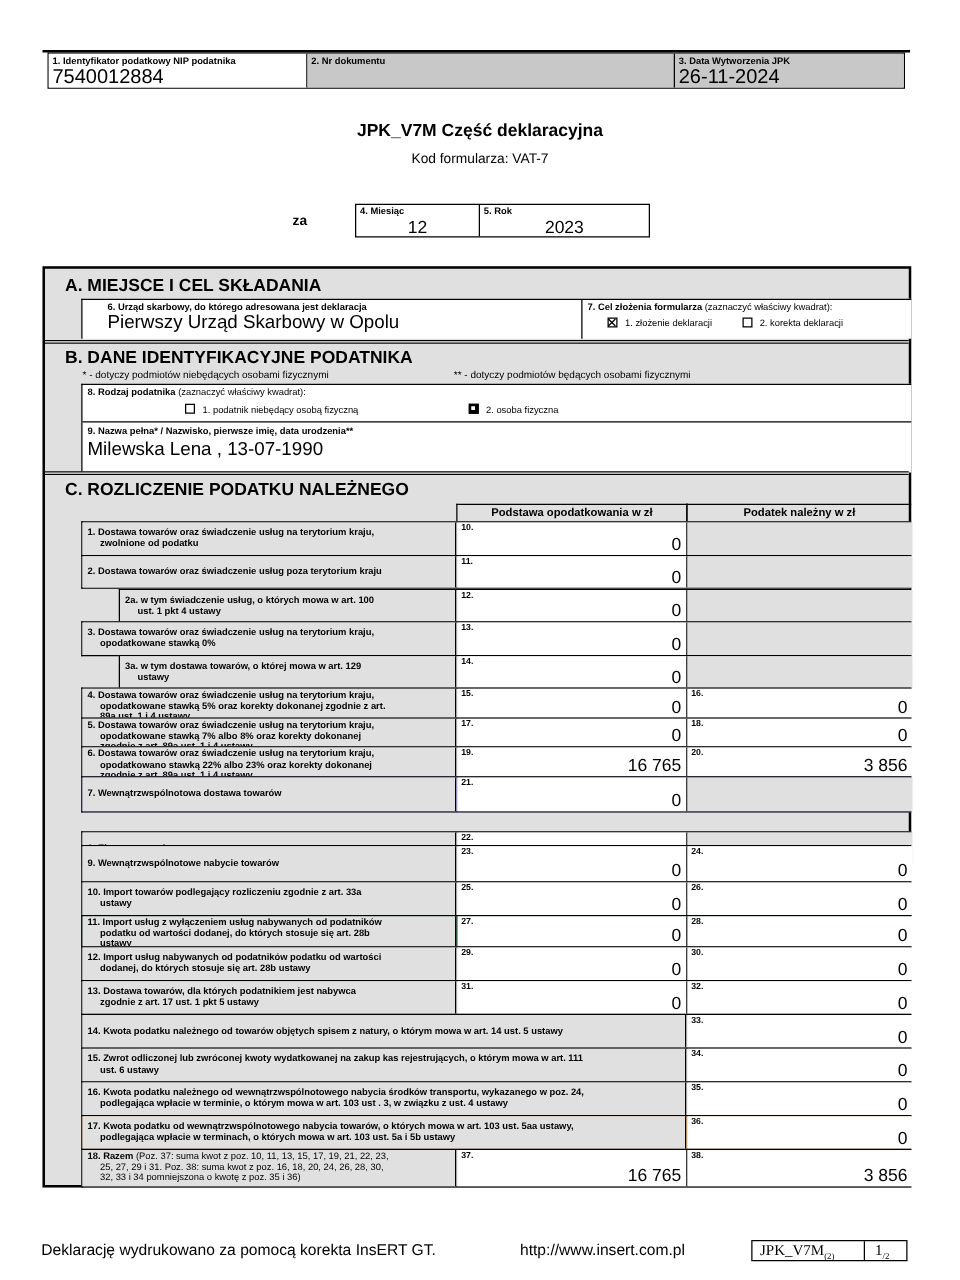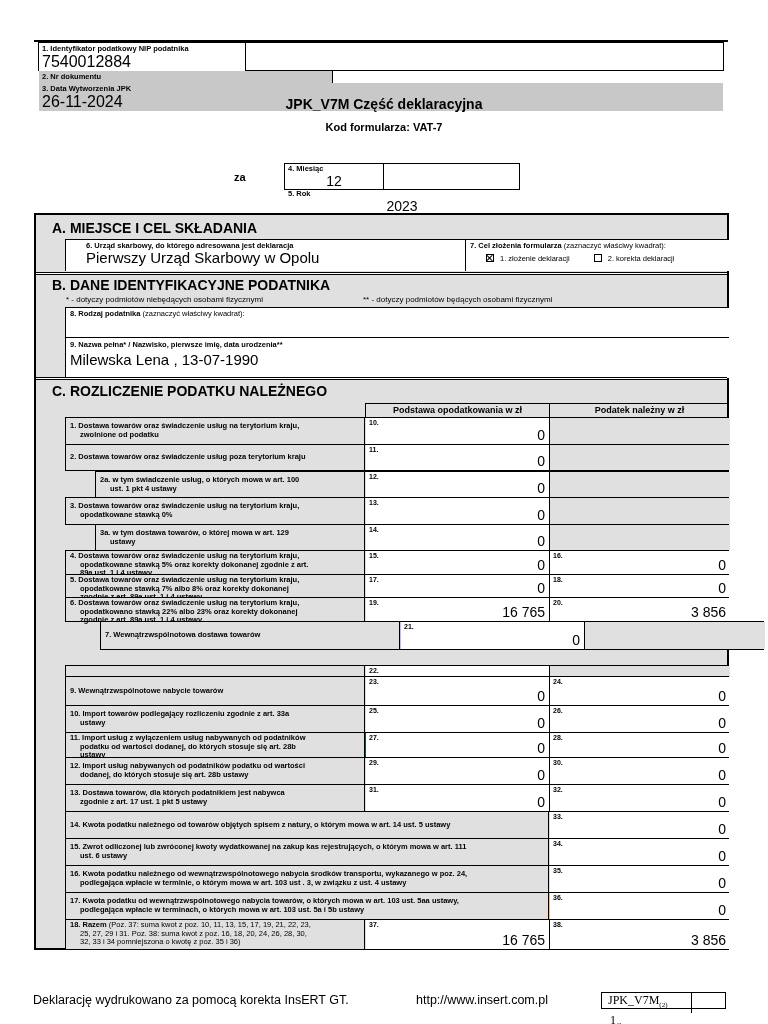--- a/index.html
+++ b/index.html
@@ -1,34 +1,34 @@
 <!DOCTYPE html>
 <html><head>
 <meta charset="utf-8">
 <style>
   * { box-sizing: border-box; margin: 0; padding: 0; }
   html, body { width: 768px; height: 1024px; background: #fff; overflow: hidden; }
   body { font-family: "Liberation Sans", "DejaVu Sans", sans-serif; color: #000; position: relative; }
-  .abs { position: absolute; flex-direction: column; }
+  .abs { position: absolute; }
   .lbl { font-size: 7.5px; font-weight: bold; line-height: 9px; }
   .lbl .norm { font-weight: normal; }
   .val { font-size: 15px; line-height: 16px; }
 
   
   #topline { left: 34px; top: 40px; width: 694px; height: 2px; background: #000; }
   #hdr { left: 38px; top: 42px; width: 686px; height: 29px; border: 1px solid #000; display: flex; }
   #hdr .cell { border-right: 1px solid #000; padding: 1px 3px; position: relative; }
   #hdr .cell:last-child { border-right: none; }
   #hdr .nip { width: 207px; background: #fff; }
   #hdr .doc { width: 294px; background: #c8c8c8; }
   #hdr .date { flex: 1; background: #c8c8c8; }
   #hdr .val { font-size: 16px; margin-top: 1px; }
 
   #title { left: 0; width: 768px; top: 96px; text-align: center; font-size: 14px; font-weight: bold; }
-  #subtitle { left: 0; width: 768px; top: 121px; text-align: center; font-size: 11px; font-weight: bold; }
+  #subtitle { left: 0; width: 768px; top: 121px; text-align: center; font-size: 11px; font-weight: normal; }
   #za { left: 234px; top: 171px; font-size: 11px; font-weight: bold; }
   #period { left: 284px; top: 163px; width: 236px; height: 27px; border: 1px solid #000; display: flex; background: #fff; }
   #period .cell { padding: 0 3px; position: relative; }
   #period .m { width: 99px; border-right: 1px solid #000; }
   #period .y { flex: 1; }
   #period .val { font-size: 14px; text-align: center; }
 
   
   #form { left: 34px; top: 213px; width: 695px; height: 737px; border: 2px solid #000; border-top-width: 2px; background: #e0e0e0; }
   .sect-title { position: absolute; left: 16px; font-size: 14px; font-weight: bold; }
@@ -110,20 +110,24 @@
   </div>
 
   <div class="sep" style="top:57px;"></div>
 
   <div class="sect-title" style="top:62px;">B. DANE IDENTYFIKACYJNE PODATNIKA</div>
   <div class="abs" style="left:30px; top:80px; font-size:8px;">* - dotyczy podmiotów niebędących osobami fizycznymi</div>
   <div class="abs" style="left:327px; top:80px; font-size:8px;">** - dotyczy podmiotów będących osobami fizycznymi</div>
   <div class="box" style="left:29px; top:92px; width:664px; height:71px; border-right:none; border-bottom:none;">
     <div style="position:absolute; left:0; top:0; right:0; height:30px; border-bottom:1px solid #000; padding:1px 4px;">
       <div class="lbl"><span>8. Rodzaj podatnika</span><span class="norm"> (zaznaczyć właściwy kwadrat):</span></div>
+      <div style="font-size:7.5px; margin-top:5px; padding-left:78px;">
+        <span><span class="cb"></span><span>1. podatnik niebędący osobą fizyczną</span></span>
+        <span style="margin-left:86px;"><span class="cb fill"></span><span>2. osoba fizyczna</span></span>
+      </div>
     </div>
     <div style="position:absolute; left:0; top:31px; right:0; height:40px; padding:1px 4px;">
       <div class="lbl">9. Nazwa pełna* / Nazwisko, pierwsze imię, data urodzenia**</div>
       <div class="val" style="font-size:15px; margin-top:3px;">Milewska Lena , 13-07-1990</div>
     </div>
   </div>
 
   <div class="sep" style="top:162px;"></div>
 
   <div class="sect-title" style="top:168px;">C. ROZLICZENIE PODATKU NALEŻNEGO</div>
@@ -223,21 +227,21 @@
         </div>
         <div class="fcell" style="left: 300px; top: 0px; width: 184px; height: 23px;">
           <span class="num">19.</span>
           <span class="v">16 765</span>
         </div>
         <div class="fcell" style="left: 484px; top: 0px; width: 180px; height: 23px; border-right: none;">
           <span class="num">20.</span>
           <span class="v">3 856</span>
         </div>
       </div>
-      <div class="row" style="left: 29px; top: 406px; width: 664px; height: 29px; border-right: none; background: #c4b5fd; margin-left: 35px;">
+      <div class="row" style="left: 29px; top: 406px; width: 664px; height: 29px; border-right: none; background: #c4b5fd;">
         <div class="rlabel" style="left: 0px; top: 0px; height: 27px; width: 299px; padding-top: 9px;">
           <span class="" style="display: block;">7. Wewnątrzwspólnotowa dostawa towarów</span>
         </div>
         <div class="fcell" style="left: 300px; top: 0px; width: 184px; height: 27px;">
           <span class="num">21.</span>
           <span class="v">0</span>
         </div>
         <div class="gcell" style="left: 484px; top: 0px; width: 180px; height: 27px; border-right: none;"></div>
       </div>
       <div class="row" style="left: 29px; top: 434px; width: 664px; height: 28px; border-right: none; background: rgb(224, 224, 224); margin-top: 16px;">

